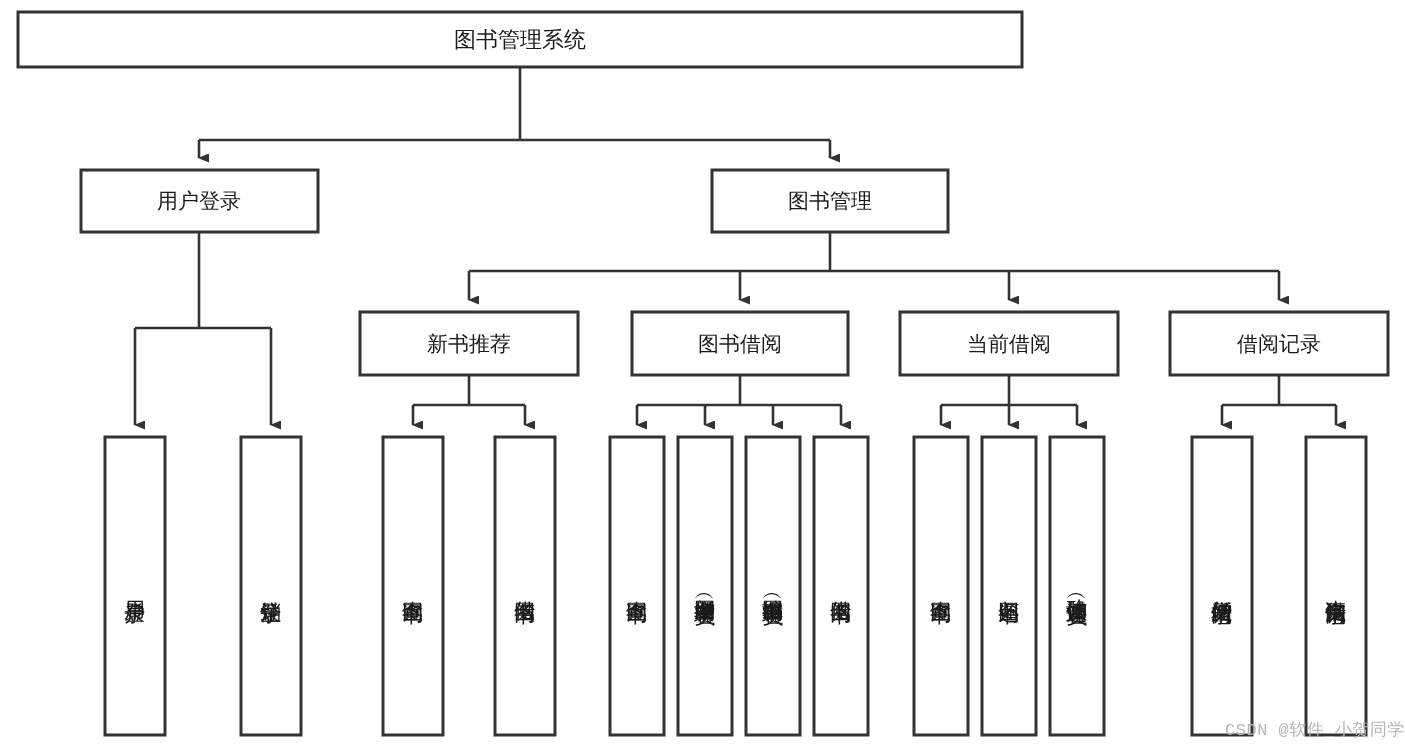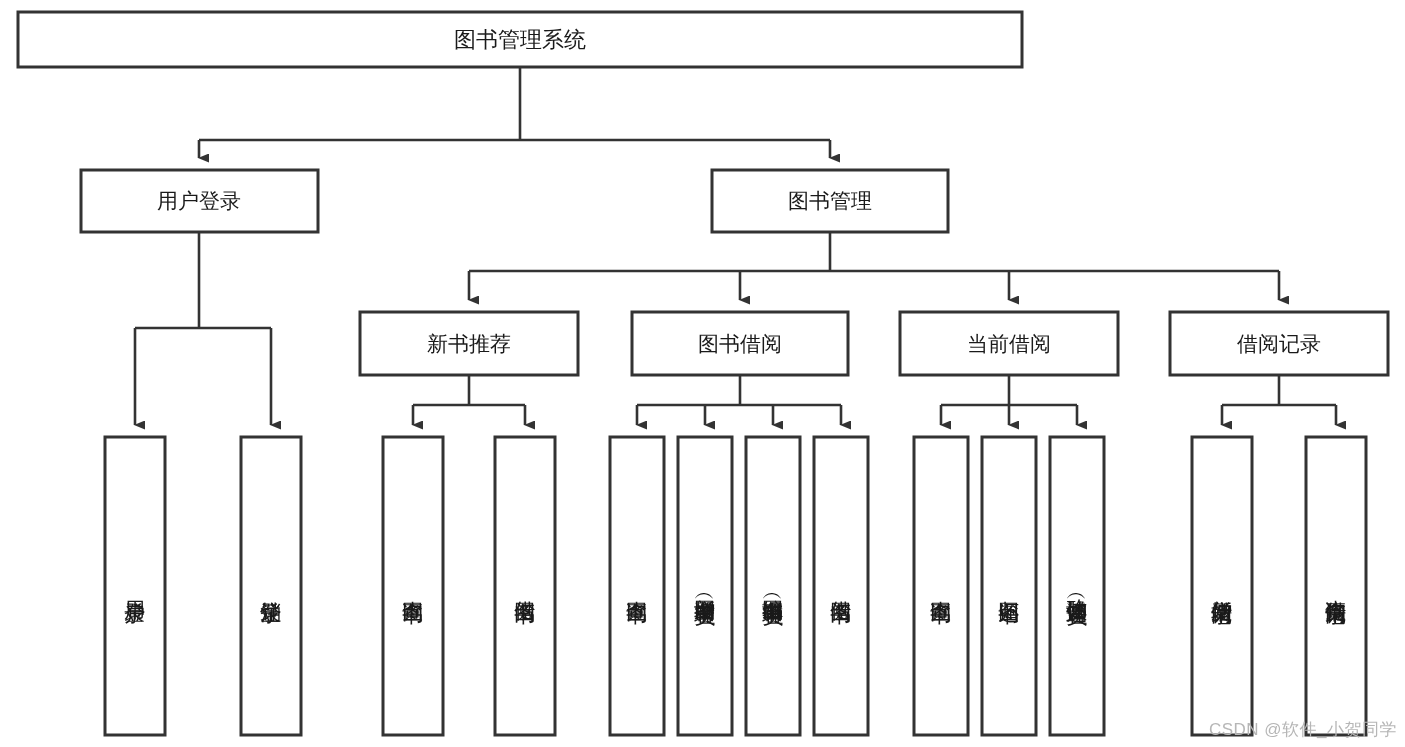--- a/index.html
+++ b/index.html
@@ -61,23 +61,23 @@
     font-size: 21px;
     line-height: 1.12;
     color: #1a1a1a;
     letter-spacing: 1px;
     white-space: nowrap;
     text-align: center;
     pointer-events: none;
   }
   #watermark {
     position: absolute;
-    right: 8px;
+    right: 0;
     bottom: 6px;
-    font-family: Liberation Sans, sans-serif;
+    font-family: Liberation Mono, monospace;
     font-size: 17px;
     color: #b6b6b6;
     letter-spacing: 0.5px;
     white-space: nowrap;
   }
 </style>
 </head>
 <body>
 
 <div id="diagram-root">

